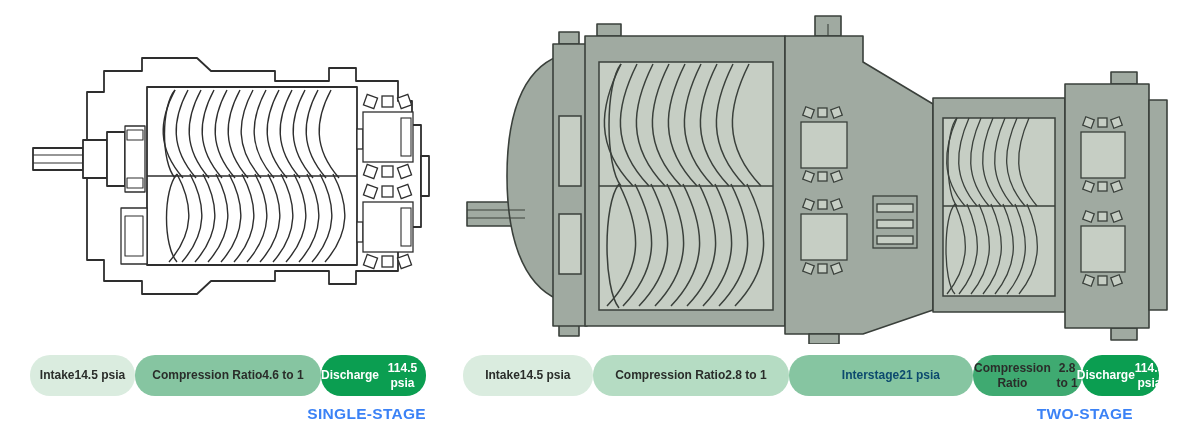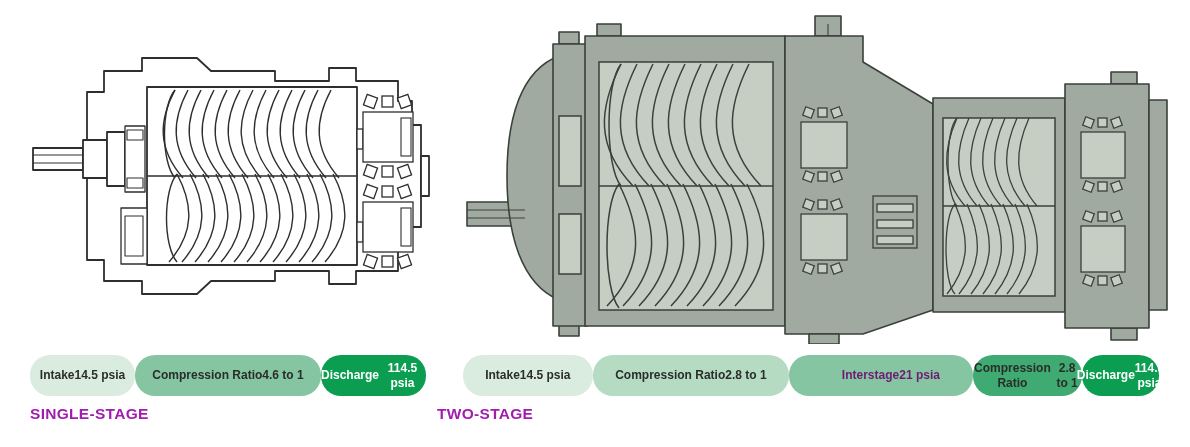--- a/index.html
+++ b/index.html
@@ -14,22 +14,22 @@
   .bar.single{left:30px;width:396px;}
   .bar.two{left:463px;width:696px;}
   .cell{
     display:flex;flex-direction:row;align-items:center;justify-content:center;
     font-weight:bold;font-size:12px;line-height:15px;text-align:center;border-radius:20px;
   }
   
   .lc1{width:105px}.lc2{width:186px}.lc3{width:105px}
   .rc1{width:134px}.rc2{width:203px}.rc3{width:169px}.rc4{width:113px}.rc5{width:77px}
   .caption{
-    position:absolute;top:405px;height:20px;text-align:left;
-    font-weight:bold;font-size:15.5px;letter-spacing:.3px;color:#a21caf;
+    position:absolute;top:405px;height:20px;text-align:right;
+    font-weight:bold;font-size:15.5px;letter-spacing:.3px;color:#3b82f6;
   }
   .caption.single{left:30px;width:396px;}
   .caption.two{left:437px;width:696px;}
   svg{display:block;}
 </style>
 </head>
 <body>
 
 <div class="canvas">
 
@@ -244,21 +244,21 @@
 
   <div class="bar two">
     <div class="cell rc1" style="background-color: rgb(218, 236, 223); color: rgb(42, 45, 42);">
       <span>Intake</span>
       <span>14.5 psia</span>
     </div>
     <div class="cell rc2" style="background-color: rgb(181, 220, 195); color: rgb(42, 45, 42);">
       <span>Compression Ratio</span>
       <span>2.8 to 1</span>
     </div>
-    <div class="cell rc3" style="background-color: rgb(134, 197, 161); color: #701a75; padding-left: 20px;">
+    <div class="cell rc3" style="background-color: rgb(134, 197, 161); color: #0c4a6e; padding-left: 20px;">
       <span>Interstage</span>
       <span>21 psia</span>
     </div>
     <div class="cell rc4" style="background-color: rgb(63, 170, 113); color: rgb(42, 45, 42);">
       <span>Compression Ratio</span>
       <span>2.8 to 1</span>
     </div>
     <div class="cell rc5" style="background-color: rgb(11, 158, 81); color: rgb(255, 255, 255);">
       <span>Discharge</span>
       <span>114.5 psia</span>

